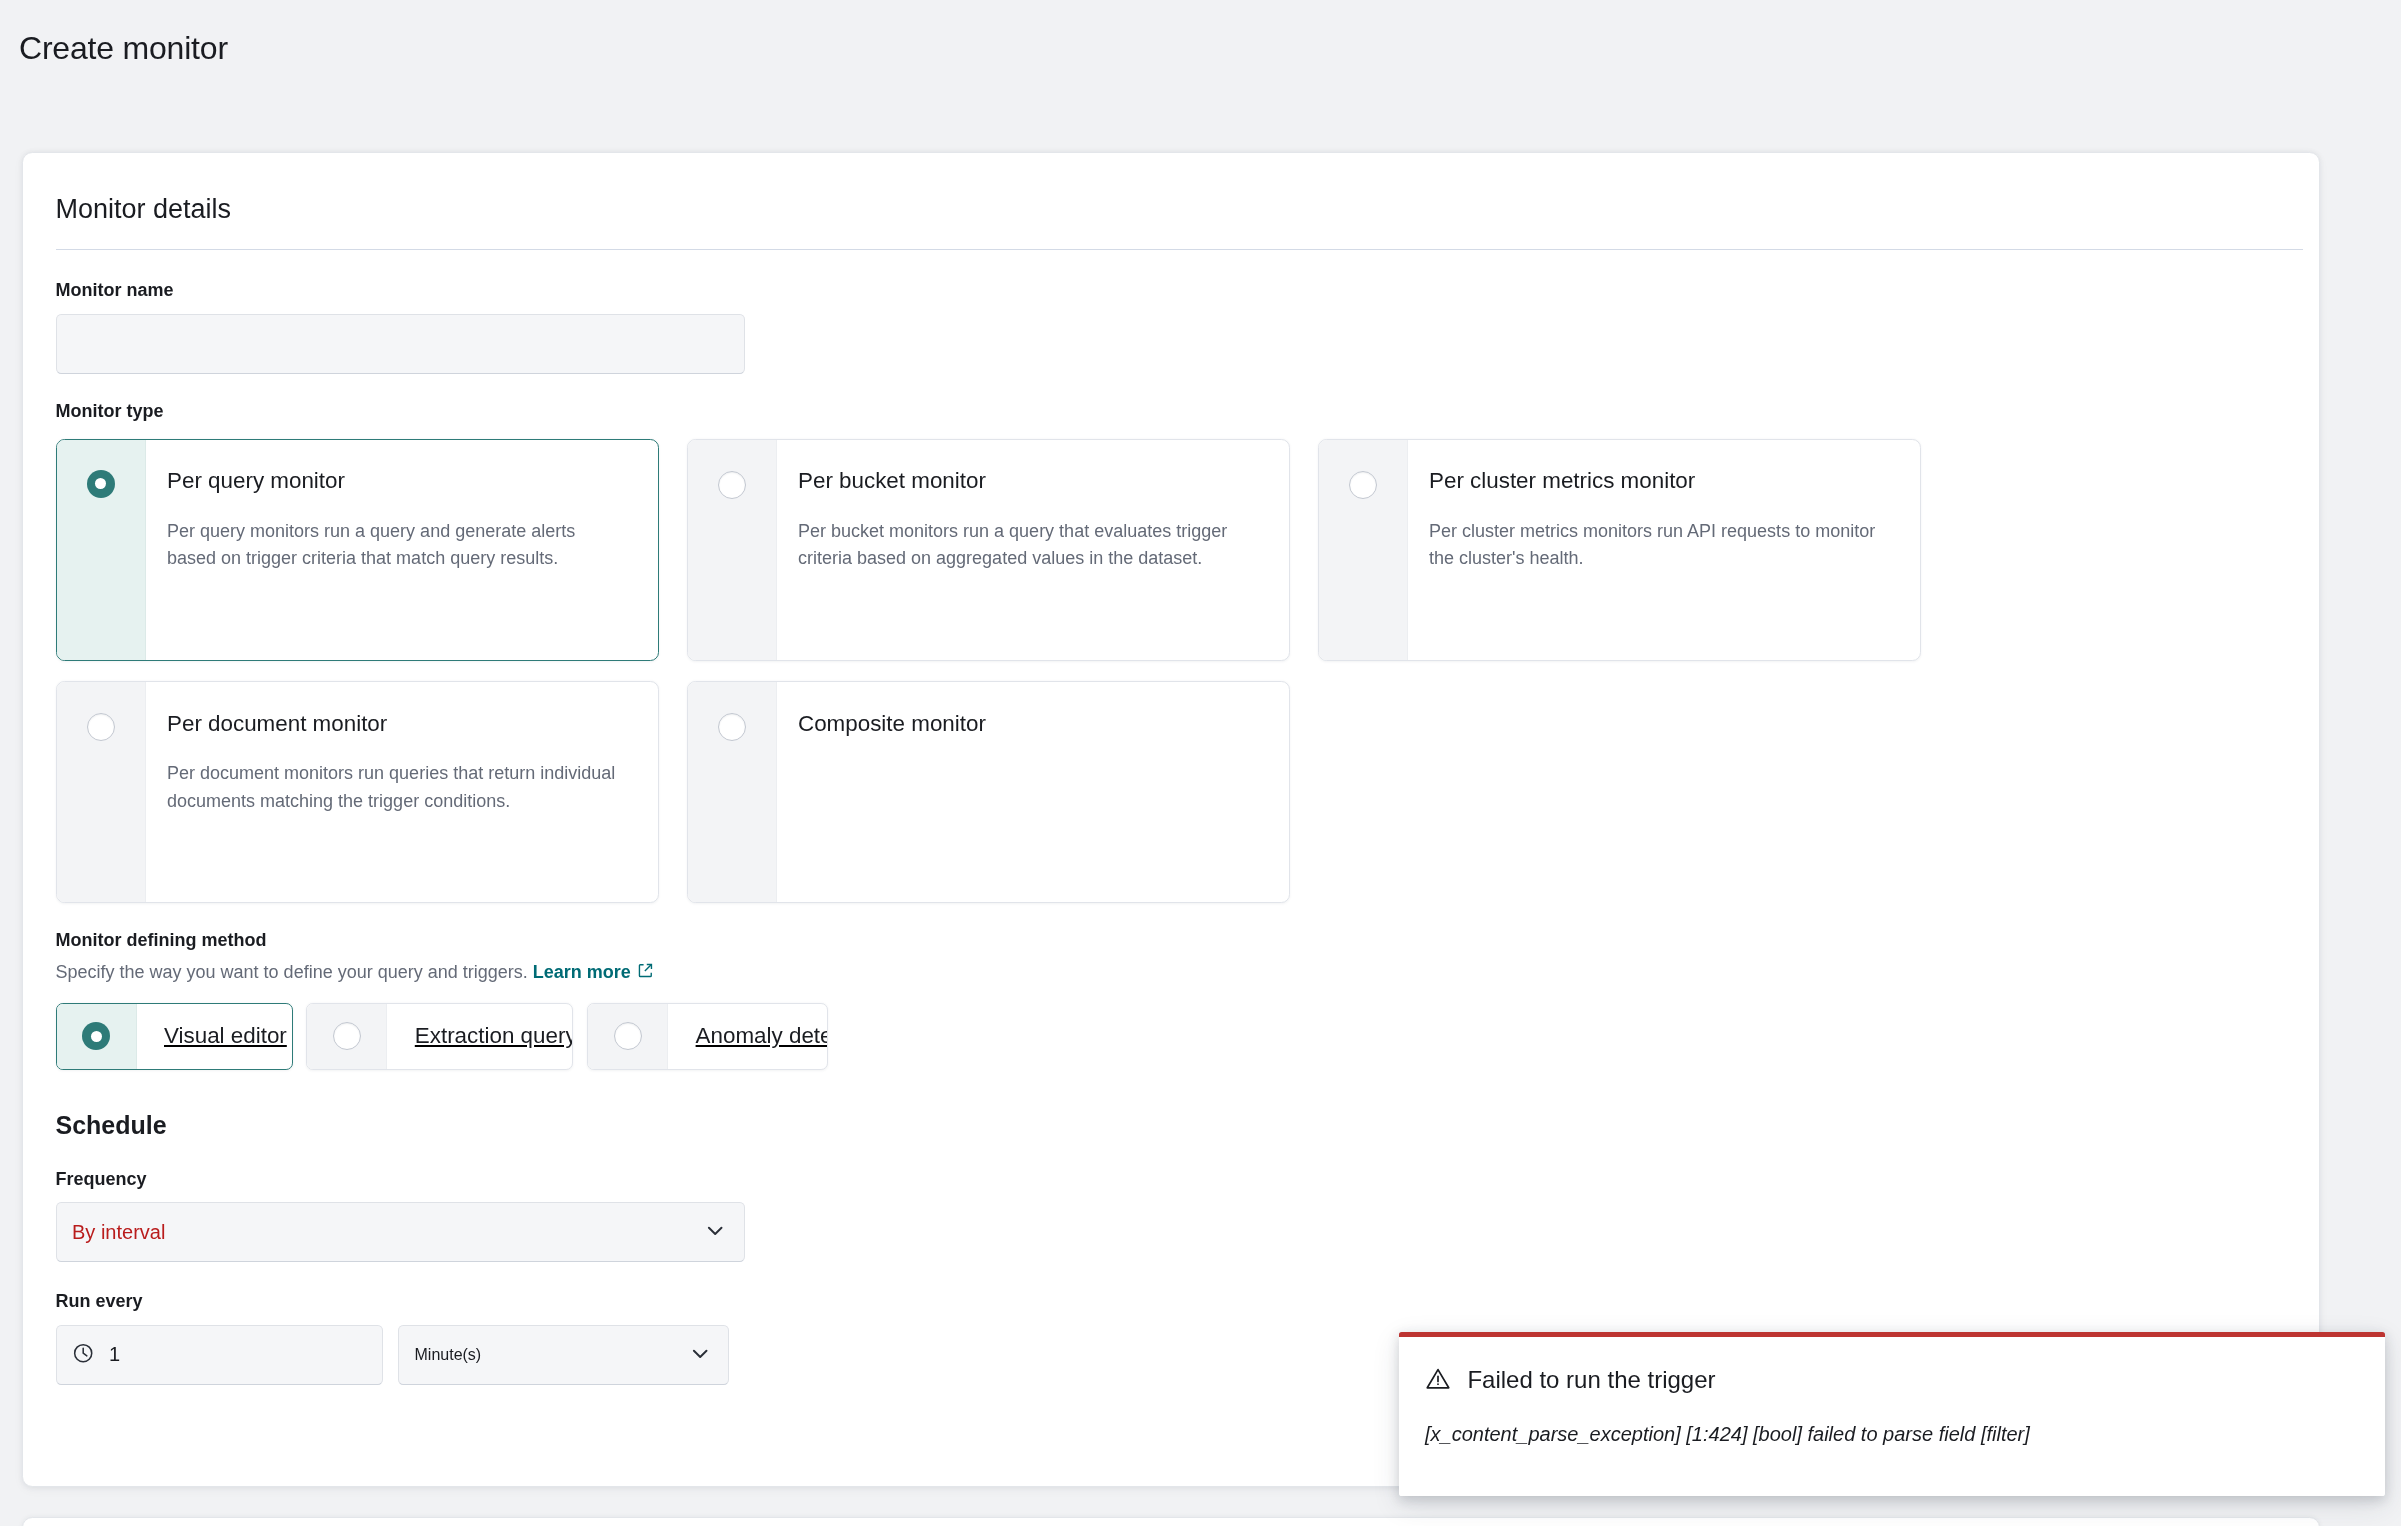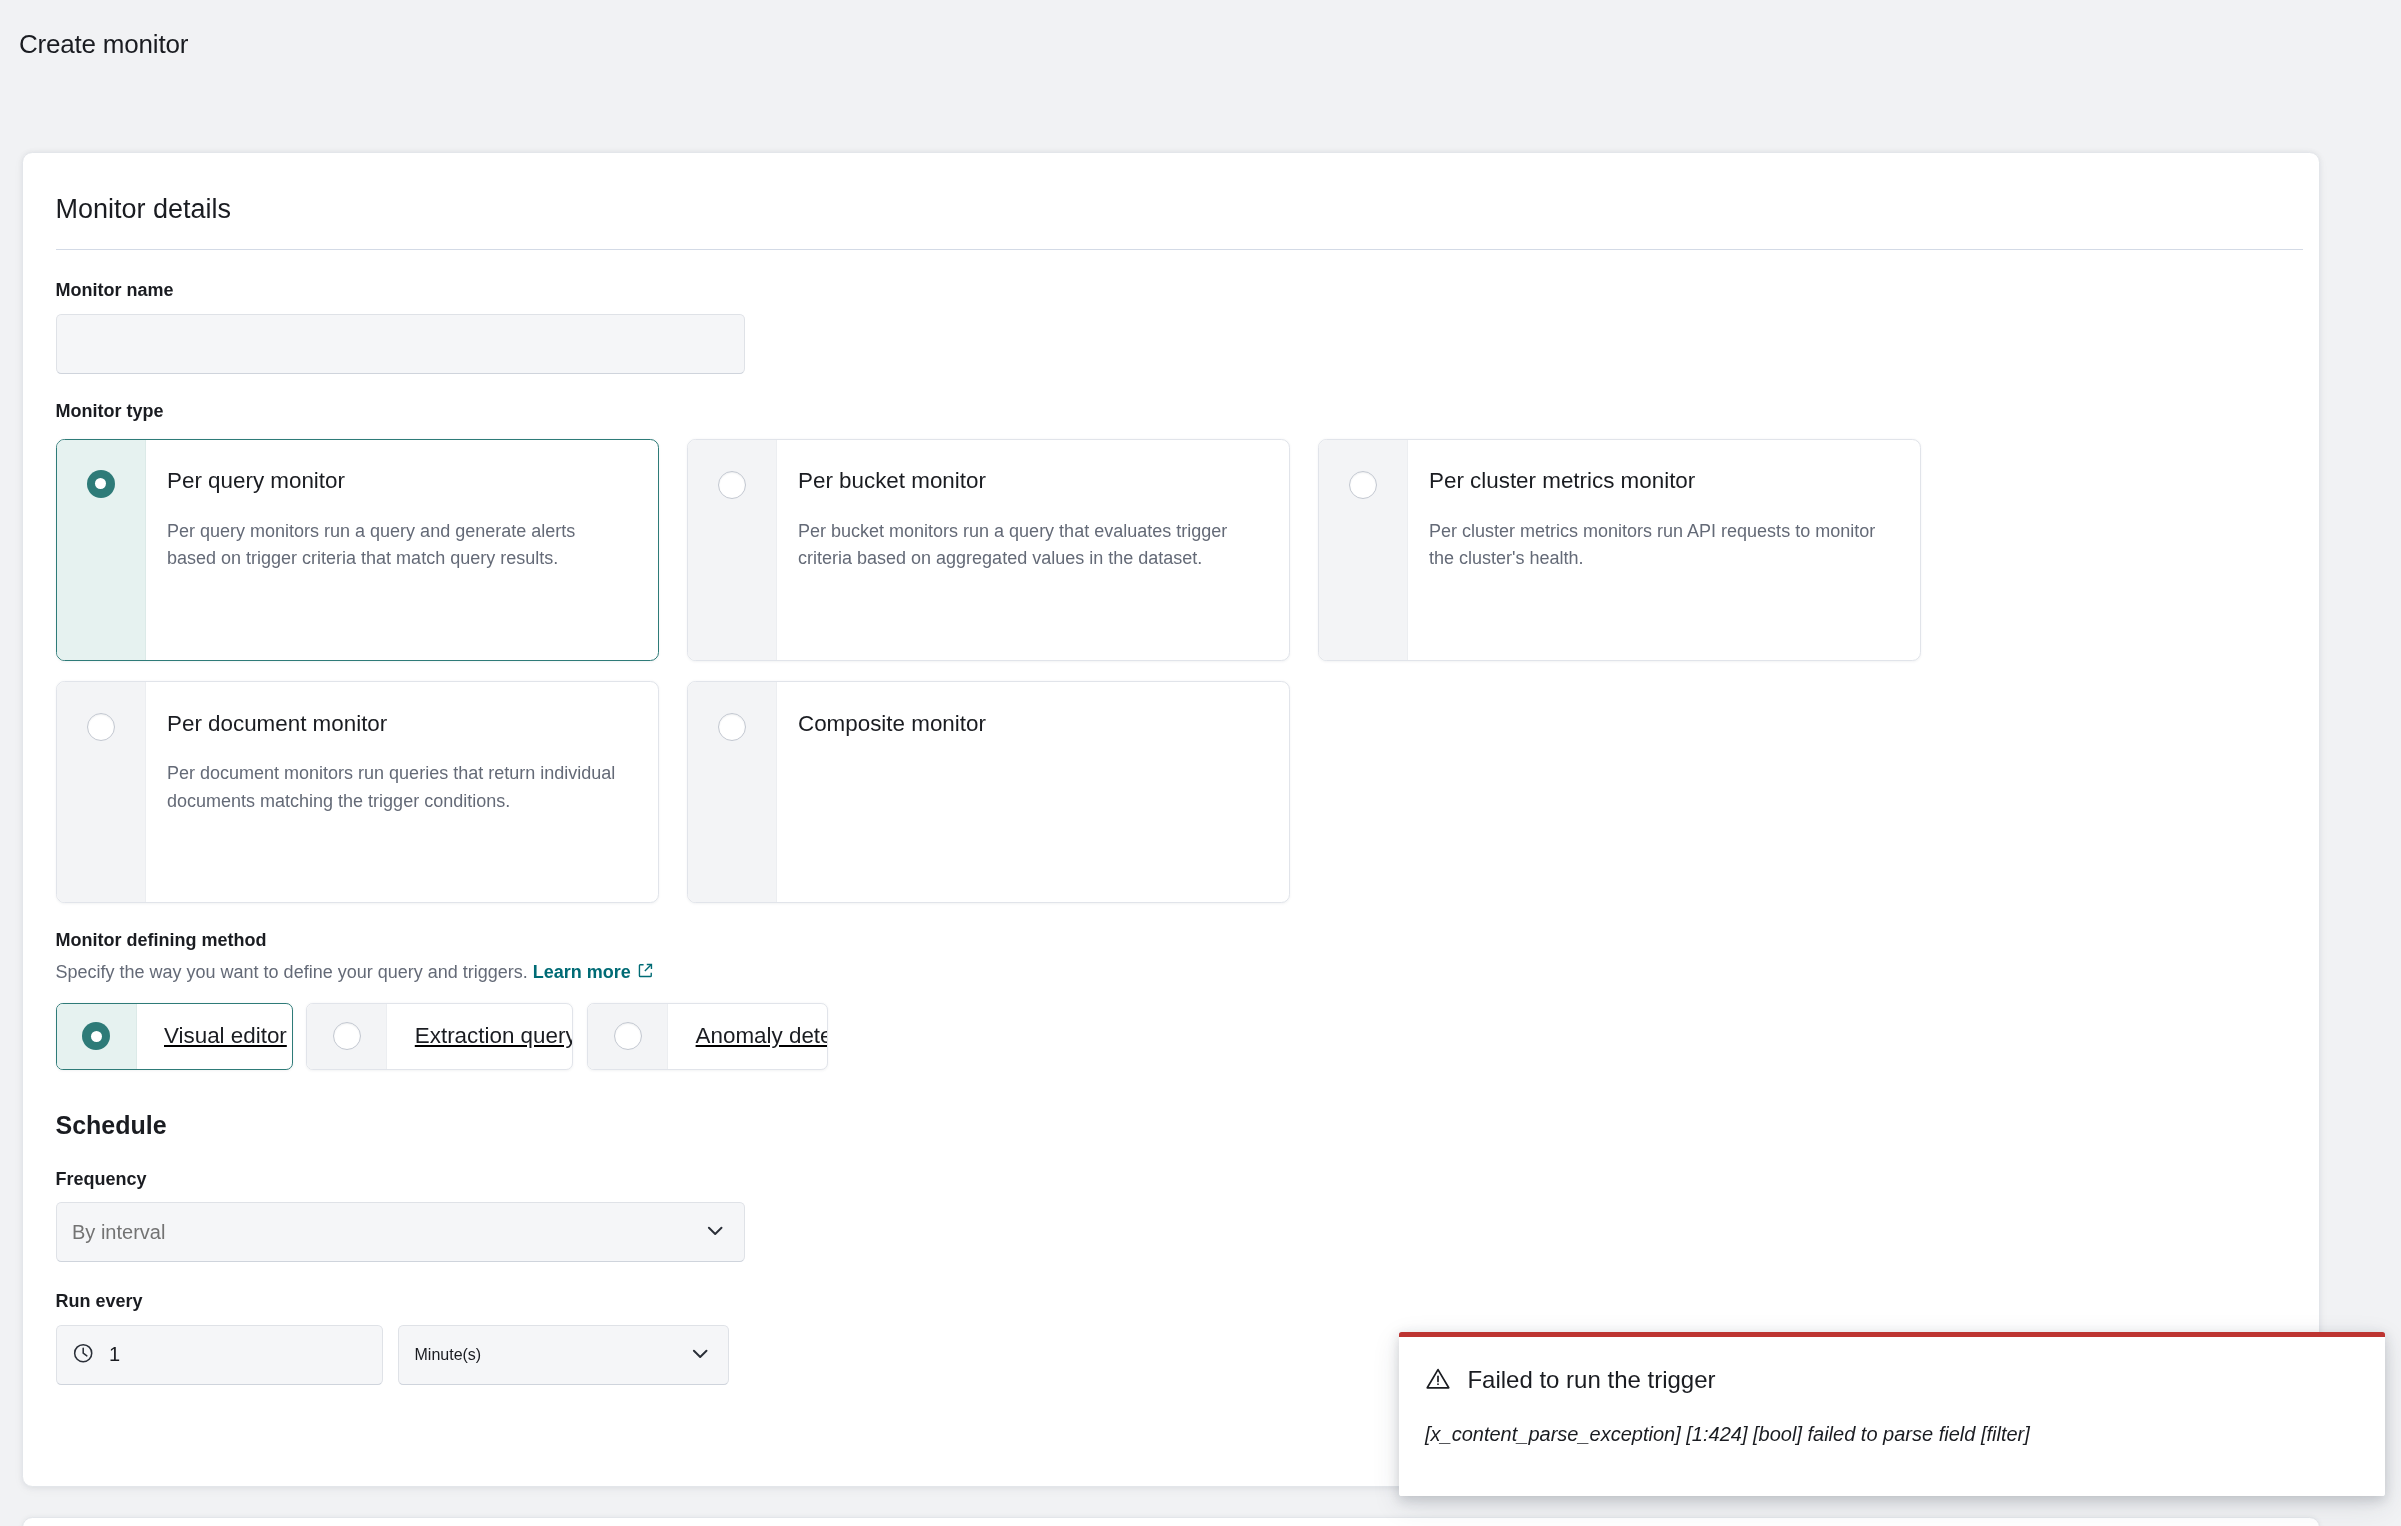--- a/index.html
+++ b/index.html
@@ -7,21 +7,21 @@
     width: 2401px;
     height: 1527px;
     overflow: hidden;
     background: #f1f2f4;
     font-family: "Liberation Sans", sans-serif;
     -webkit-font-smoothing: antialiased;
   }
 
   
   .page-title {
-    font-size: 26px;
+    font-size: 32px;
     font-weight: 300;
     color: #1a1c21;
     letter-spacing: -0.2px;
     padding: 27.5px 0 0 19px;
     line-height: 1.25;
   }
 
   
   .panel {
     position: absolute;
@@ -218,21 +218,21 @@
     height: 60px;
     background: #f5f6f8;
     border: 0.9px solid #dfe2e7;
     border-bottom: 1.7px solid #cfd4dc;
     border-radius: 5.2px;
     display: flex;
     align-items: center;
     padding: 0 15.5px;
     cursor: pointer;
   }
-  .select-box .value { font-size: 20px; color: #737373; }
+  .select-box .value { font-size: 20px; color: #b91c1c; }
   .chev {
     position: absolute;
     right: 17px;
     top: 50%;
     transform: translateY(-50%);
   }
 
   .run-row { display: flex; gap: 15.5px; margin-top: 10.3px; }
   .num-box {
     width: 327px; height: 60px;

